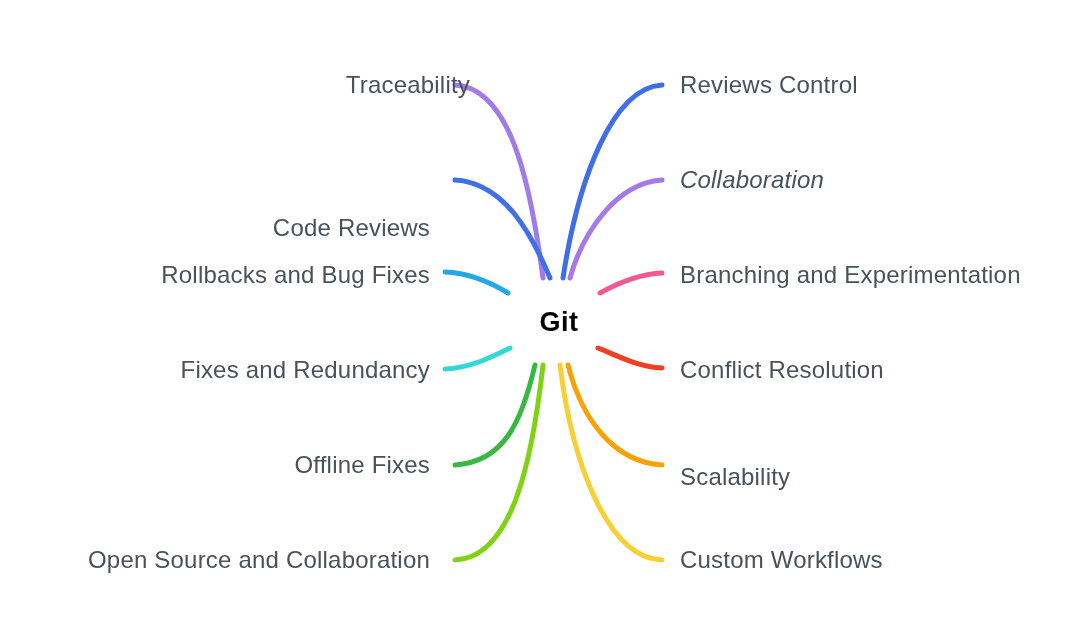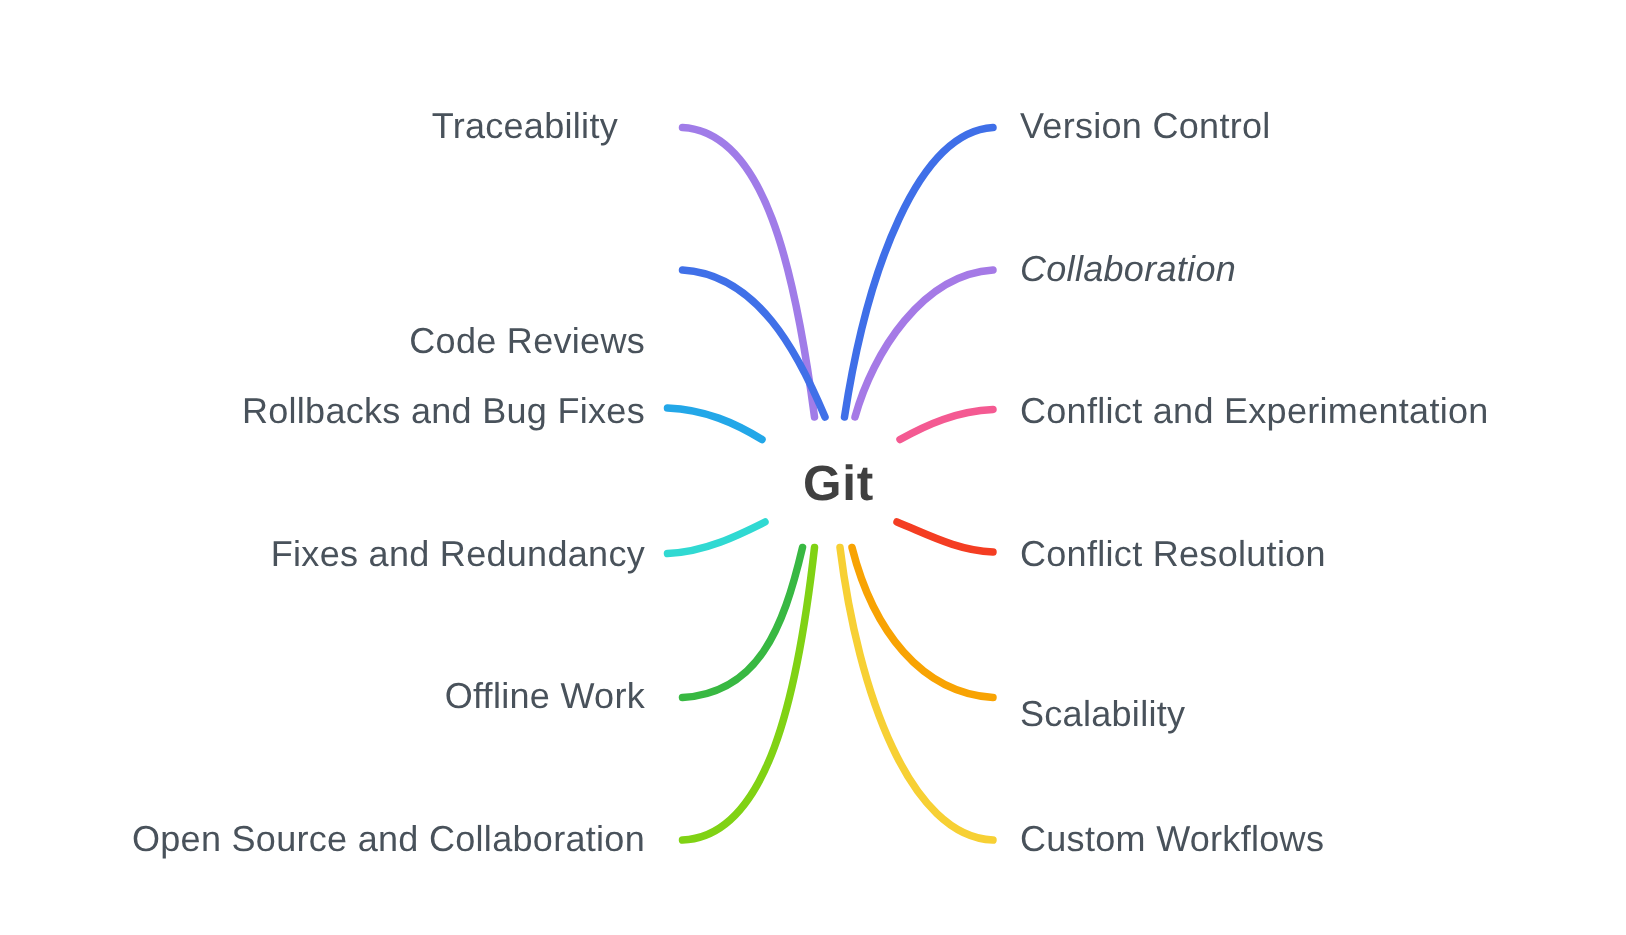--- a/index.html
+++ b/index.html
@@ -24,23 +24,23 @@
     white-space: nowrap;
     letter-spacing: 0.2px;
   }
   .node-label.left  { text-align: right; }
   .node-label.right { text-align: left; }
   .root-node {
     position: absolute;
     left: 559px;
     top: 322px;
     transform: translate(-50%, -50%);
-    font-size: 33px;
+    font-size: 27px;
     font-weight: bold;
-    color: #404040;
+    color: #000000;
     letter-spacing: 0.5px;
   }
 </style>
 </head>
 <body>
 
 <div class="canvas">
   <svg id="curves" viewBox="0 0 1084 623">
       <path d="M 455 85  C 510 88, 530 180, 543 278" fill="none" stroke="#a07ce8" stroke-width="5" stroke-linecap="round"></path>
       <path d="M 455 180 C 505 183, 532 235, 550 278" fill="none" stroke="#4070e8" stroke-width="5" stroke-linecap="round"></path>
@@ -50,26 +50,26 @@
       <path d="M 455 560 C 512 558, 532 462, 543 365" fill="none" stroke="#80d214" stroke-width="5" stroke-linecap="round"></path>
       <path d="M 662 85  C 612 88, 578 180, 563 278" fill="none" stroke="#3f6fe8" stroke-width="5" stroke-linecap="round"></path>
       <path d="M 662 180 C 615 183, 582 235, 570 278" fill="none" stroke="#a57ae6" stroke-width="5" stroke-linecap="round"></path>
       <path d="M 662 273 C 638 274, 618 283, 600 293" fill="none" stroke="#f45a92" stroke-width="5" stroke-linecap="round"></path>
       <path d="M 662 368 C 638 367, 618 356, 598 348" fill="none" stroke="#f43d22" stroke-width="5" stroke-linecap="round"></path>
       <path d="M 662 465 C 614 462, 582 420, 568 365" fill="none" stroke="#f8a303" stroke-width="5" stroke-linecap="round"></path>
       <path d="M 662 560 C 607 558, 572 462, 560 365" fill="none" stroke="#f7d034" stroke-width="5" stroke-linecap="round"></path>
     </svg>
   <div class="root-node">Git</div>
   <div id="labels">
-      <div class="node-label left" style="top: 70px; right: 672px;">Traceability</div>
+      <div class="node-label left" style="top: 70px; right: 614px;">Traceability</div>
       <div class="node-label left" style="top: 165px; right: 654px; margin-top: 48px;">Code Reviews</div>
       <div class="node-label left" style="top: 260px; right: 654px; text-align: right;">Rollbacks and Bug Fixes</div>
       <div class="node-label left" style="top: 355px; right: 654px;">Fixes and Redundancy</div>
-      <div class="node-label left" style="top: 450px; right: 654px;">Offline Work</div>
+      <div class="node-label left" style="top: 450px; right: 654px;">Offline Fixes</div>
       <div class="node-label left" style="top: 545px; right: 654px; text-align: right;">Open Source and Collaboration</div>
-      <div class="node-label right" style="top: 70px; left: 680px;">Version Control</div>
+      <div class="node-label right" style="top: 70px; left: 680px;">Reviews Control</div>
       <div class="node-label right" style="top: 165px; left: 680px; font-style: italic;">Collaboration</div>
-      <div class="node-label right" style="top: 260px; left: 680px;">Conflict and Experimentation</div>
+      <div class="node-label right" style="top: 260px; left: 680px;">Branching and Experimentation</div>
       <div class="node-label right" style="top: 355px; left: 680px;">Conflict Resolution</div>
       <div class="node-label right" style="top: 462px; left: 680px; text-align: right;">Scalability</div>
       <div class="node-label right" style="top: 545px; left: 680px; text-align: right;">Custom Workflows</div>
     </div>
 </div>
 
 </body></html>

